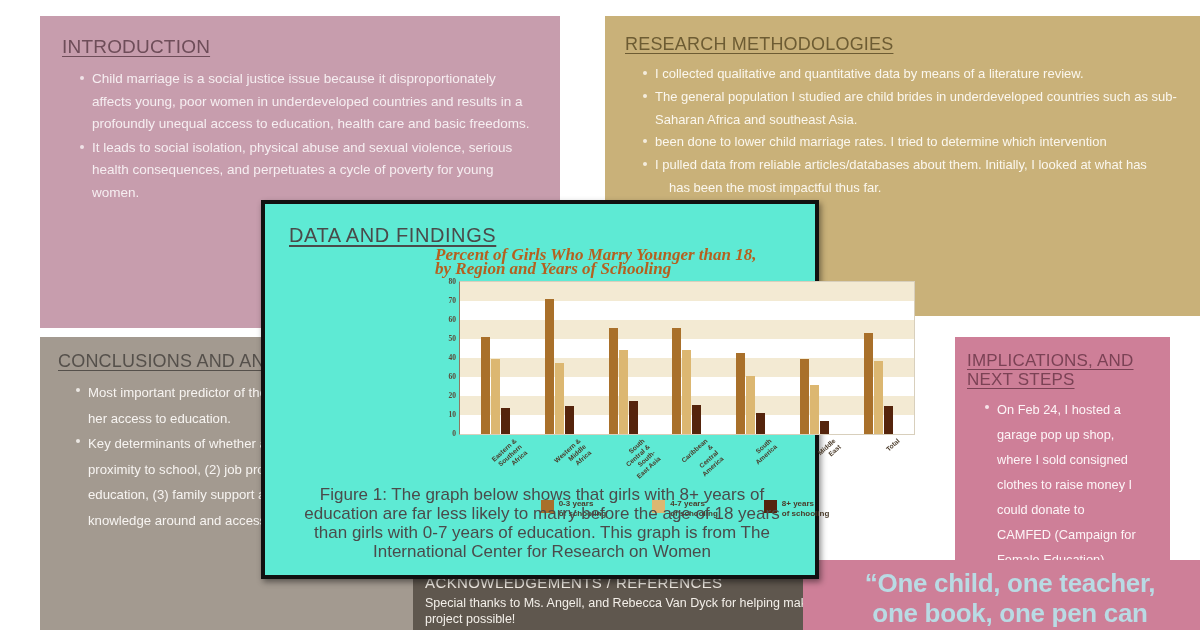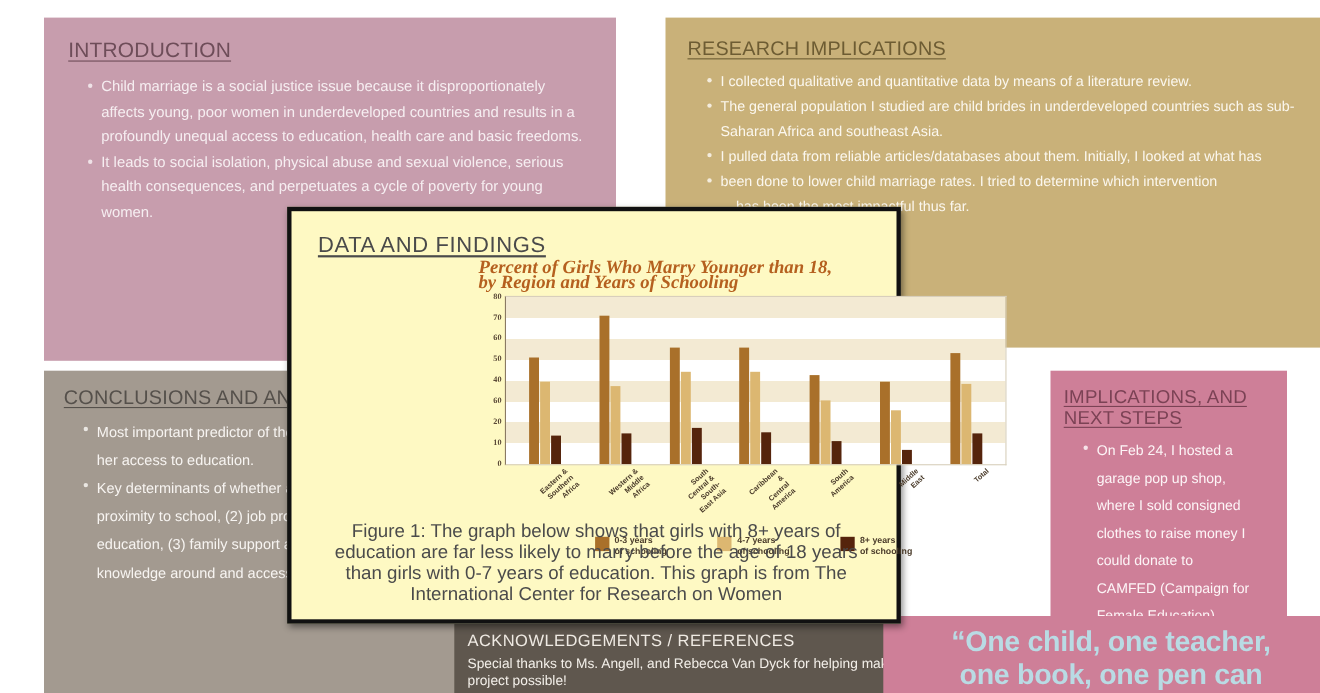--- a/index.html
+++ b/index.html
@@ -88,22 +88,22 @@
     font-family:"Liberation Sans",sans-serif;
     font-weight:700;
     font-size:26px;line-height:30px;
     letter-spacing:-.3px;
     white-space:pre-line;
     margin-left:27px;
   }
 
   
   #card{
-    position:absolute;left:261px;top:188px;width:558px;height:379px;
-    background:#fef9c3;border:4px solid #111;box-sizing:border-box;
+    position:absolute;left:261px;top:200px;width:558px;height:379px;
+    background:#5eead4;border:4px solid #111;box-sizing:border-box;
     box-shadow:2px 3px 6px rgba(0,0,0,.45);
   }
   #card h2{
     margin:20px 0 0 24px;font-size:20px;font-weight:400;color:#4a4a4a;
     text-decoration:underline;text-underline-offset:3px;letter-spacing:.6px;
   }
 
   
   .fig{position:absolute;left:170px;top:44px;width:480px;}
   .fig-title{
@@ -168,26 +168,26 @@
 
   <section class="panel" id="intro">
     <h2>INTRODUCTION</h2>
     <ul>
       <li>Child marriage is a social justice issue because it disproportionately affects young, poor women in underdeveloped countries and results in a profoundly unequal access to education, health care and basic freedoms.</li>
       <li>It leads to social isolation, physical abuse and sexual violence, serious health consequences, and perpetuates a cycle of poverty for young women.</li>
     </ul>
   </section>
 
   <section class="panel" id="methods">
-    <h2>RESEARCH IMPLICATIONS</h2>
+    <h2>RESEARCH METHODOLOGIES</h2>
     <ul>
       <li>I collected qualitative and quantitative data by means of a literature review.</li>
       <li>The general population I studied are child brides in underdeveloped countries such as sub-Saharan Africa and southeast Asia.</li>
+      <li>been done to lower child marriage rates. I tried to determine which intervention</li>
       <li>I pulled data from reliable articles/databases about them.  Initially, I looked at what has</li>
-      <li>been done to lower child marriage rates. I tried to determine which intervention</li>
       <li class="indent">has been the most impactful thus far.</li>
     </ul>
   </section>
 
   <section class="panel" id="conclusions">
     <h2>CONCLUSIONS AND ANALYSIS</h2>
     <ul>
       <li>Most important predictor of the age at which a girl marries is her access to education.</li>
       <li>Key determinants of whether a girl s tays in school are (1) proximity to school, (2) job prospects upon completion of education, (3) family support and encouragement, and (4) knowledge around and access to contraception.</li>
     </ul>

